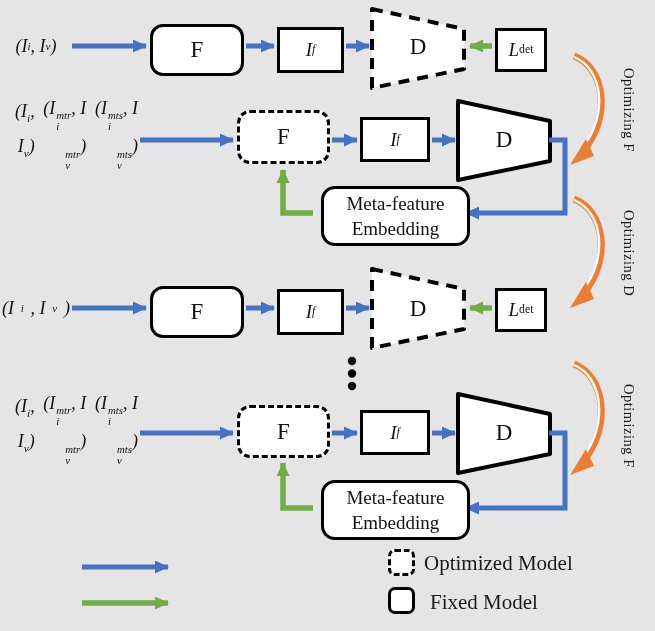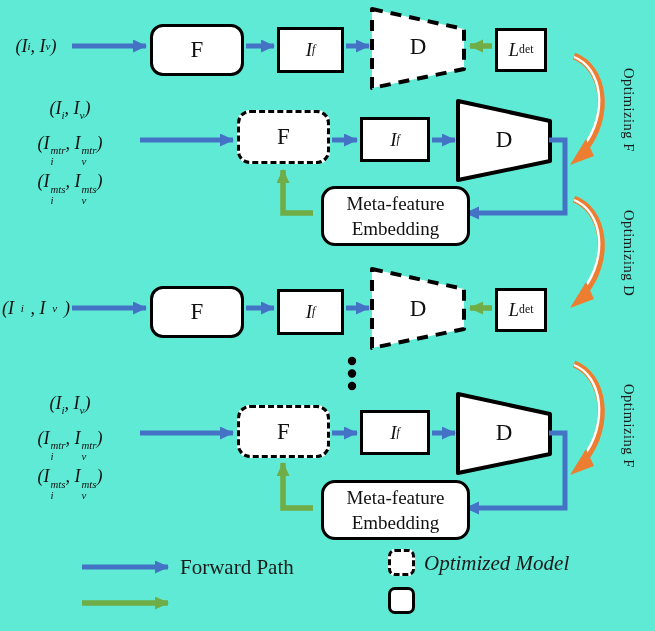--- a/index.html
+++ b/index.html
@@ -1,32 +1,32 @@
 <!DOCTYPE html>
 <html><head>
 <meta charset="utf-8">
 <style>
   html,body{margin:0;padding:0;background:#fff;}
   #canvas{
-    position:relative;width:655px;height:631px;background:#5eead4;overflow:hidden;
+    position:relative;width:655px;height:631px;background:#e5e5e5;overflow:hidden;
     font-family:"Liberation Serif",serif;color:#111;
   }
   #wires{position:absolute;left:0;top:0;width:655px;height:631px;}
   .box{
     position:absolute;border:3.5px solid #000;background:#fff;box-sizing:border-box;
     display:flex;align-items:center;justify-content:center;
   }
   .rounded{border-radius:13px;}
   .dashed{border-style:dashed;}
   .nodelabel{font-size:23px;font-style:normal;}
   .mathlbl{
     position:absolute;font-style:italic;font-size:18px;text-align:center;
     font-family:"Liberation Serif",serif;display:flex;align-items:center;justify-content:center;
   }
-  .stacklines{flex-direction:column;line-height:28.5px;display:flex;}
+  .stacklines{flex-direction:row;line-height:28.5px;display:flex;text-align:right;}
   .dletter{
     position:absolute;text-align:center;font-size:23px;
     display:flex;align-items:center;justify-content:center;pointer-events:none;
   }
   .metabox{border-radius:14px;font-size:19px;text-align:center;line-height:1.32;margin-left:8px;}
   .vertlabel{
     position:absolute;writing-mode:vertical-rl;font-size:14.5px;letter-spacing:0.5px;
     display:flex;align-items:center;justify-content:center;color:#1a1a1a;
   }
   .legendtext{position:absolute;font-size:21px;color:#1a1a1a;white-space:nowrap;}
@@ -184,18 +184,18 @@
   <div class="dletter" style="left:460px;top:416px;width:88px;height:34px;">D</div>
   <div class="box metabox" style="left:313px;top:480px;width:149px;height:60px;flex-direction:column;">
     <span>Meta-feature</span>
     <span>Embedding</span>
   </div>
 
   <div class="vertlabel" style="left:618px;top:64px;width:20px;height:92px;">Optimizing F</div>
   <div class="vertlabel" style="left:618px;top:207px;width:20px;height:92px;">Optimizing D</div>
   <div class="vertlabel" style="left:618px;top:380px;width:20px;height:92px;">Optimizing F</div>
 
-  <div class="legendtext" style="left:180px;top:555px;">Forward Path</div>
   <div class="lsq dashed" style="left:388px;top:549px;border-style:dashed;"></div>
-  <div class="legendtext" style="left:424px;top:551px;font-style:italic;">Optimized Model</div>
+  <div class="legendtext" style="left:424px;top:551px;">Optimized Model</div>
   <div class="lsq" style="left:388px;top:587px;"></div>
+  <div class="legendtext" style="left:430px;top:590px;">Fixed Model</div>
 
 </div>
 
 </body></html>

